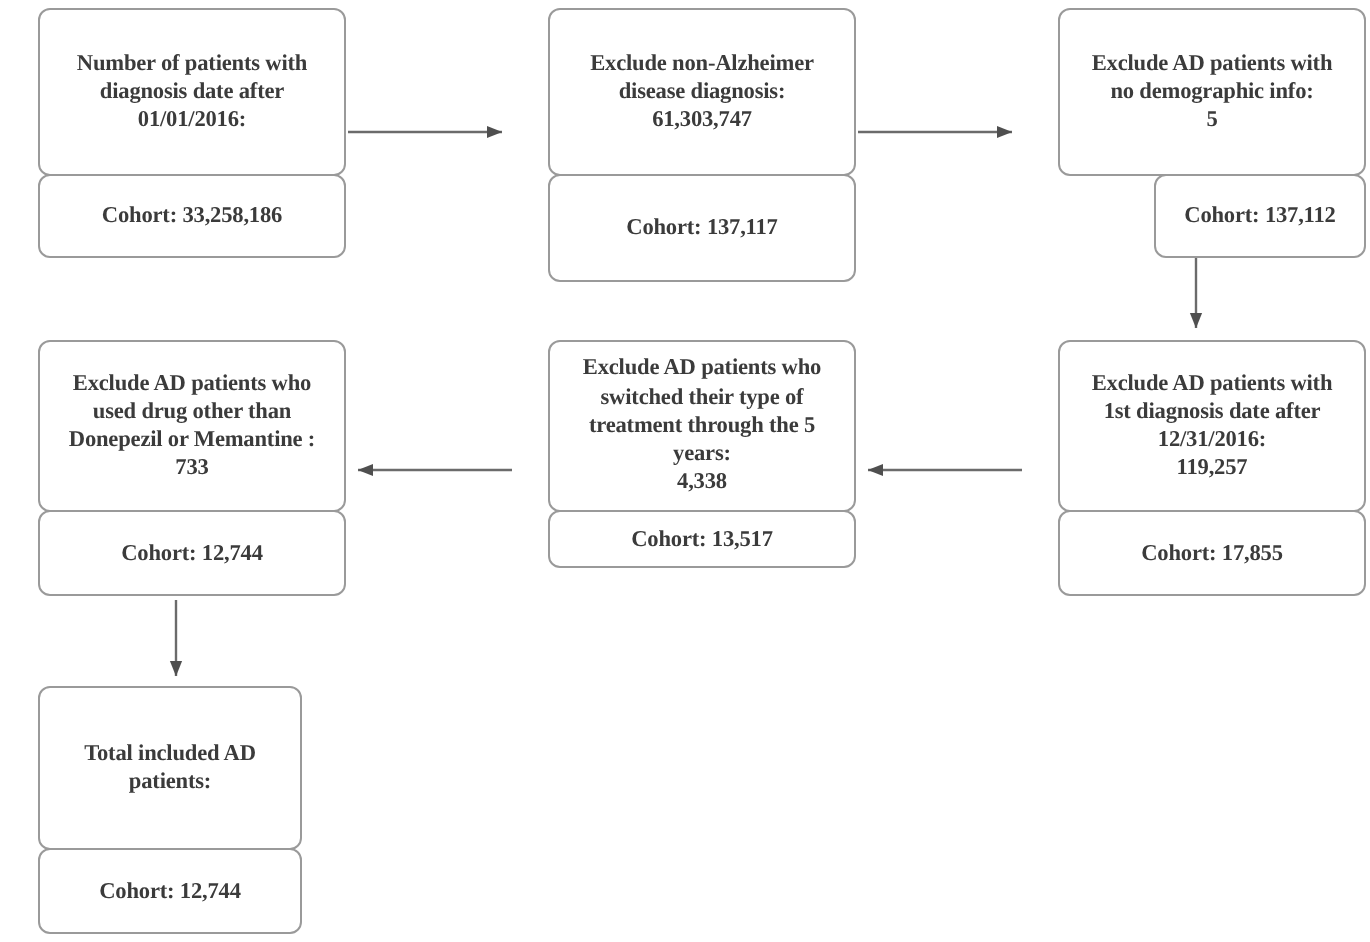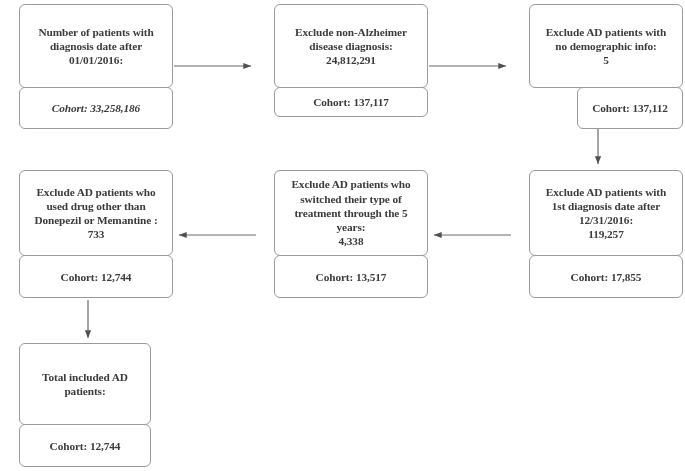--- a/index.html
+++ b/index.html
@@ -69,38 +69,38 @@
     font-size: 11.3px;
     line-height: 14px;
     color: #3b3b3b;
     margin-top: -1px;
     letter-spacing: -0.1px;
   }
 
   
   #node-initial      { left: 3px;   top: 4px;   width: 170px; }
   #node-initial   .node-title  { height: 84px; }
-  #node-initial   .node-cohort { height: 42px; font-style: italic; }
+  #node-initial   .node-cohort { height: 42px; }
 
   #node-exclude-nonad { left: 258px; top: 4px;  width: 170px; }
   #node-exclude-nonad .node-title  { height: 84px; }
-  #node-exclude-nonad .node-cohort { height: 30px; }
+  #node-exclude-nonad .node-cohort { height: 54px; }
 
   #node-exclude-nodemo { left: 513px; top: 4px; width: 170px; }
   #node-exclude-nodemo .node-title  { height: 84px; }
   #node-exclude-nodemo .node-cohort { height: 42px; margin-left: 48px; }
 
   
   #node-exclude-date  { left: 513px; top: 170px; width: 170px; }
   #node-exclude-date  .node-title  { height: 86px; }
   #node-exclude-date  .node-cohort { height: 43px; }
 
   #node-exclude-switch { left: 258px; top: 170px; width: 170px; }
   #node-exclude-switch .node-title  { height: 86px; }
-  #node-exclude-switch .node-cohort { height: 43px; }
+  #node-exclude-switch .node-cohort { height: 29px; }
 
   #node-exclude-drug  { left: 3px;   top: 170px; width: 170px; }
   #node-exclude-drug  .node-title  { height: 86px; }
   #node-exclude-drug  .node-cohort { height: 43px; }
 
   
   #node-total { left: 3px; top: 343px; width: 148px; }
   #node-total .node-title  { height: 82px; }
   #node-total .node-cohort { height: 43px; }
 
@@ -146,21 +146,21 @@
   <div class="node" id="node-initial">
     <div class="node-title nowrap">Number of patients with
 diagnosis date after
 01/01/2016:</div>
     <div class="node-cohort">Cohort: 33,258,186</div>
   </div>
 
   <div class="node" id="node-exclude-nonad">
     <div class="node-title nowrap">Exclude non-Alzheimer
 disease diagnosis:
-24,812,291</div>
+61,303,747</div>
     <div class="node-cohort">Cohort: 137,117</div>
   </div>
 
   <div class="node" id="node-exclude-nodemo">
     <div class="node-title nowrap">Exclude AD patients with
 no demographic info:
 5</div>
     <div class="node-cohort">Cohort: 137,112</div>
   </div>
 

